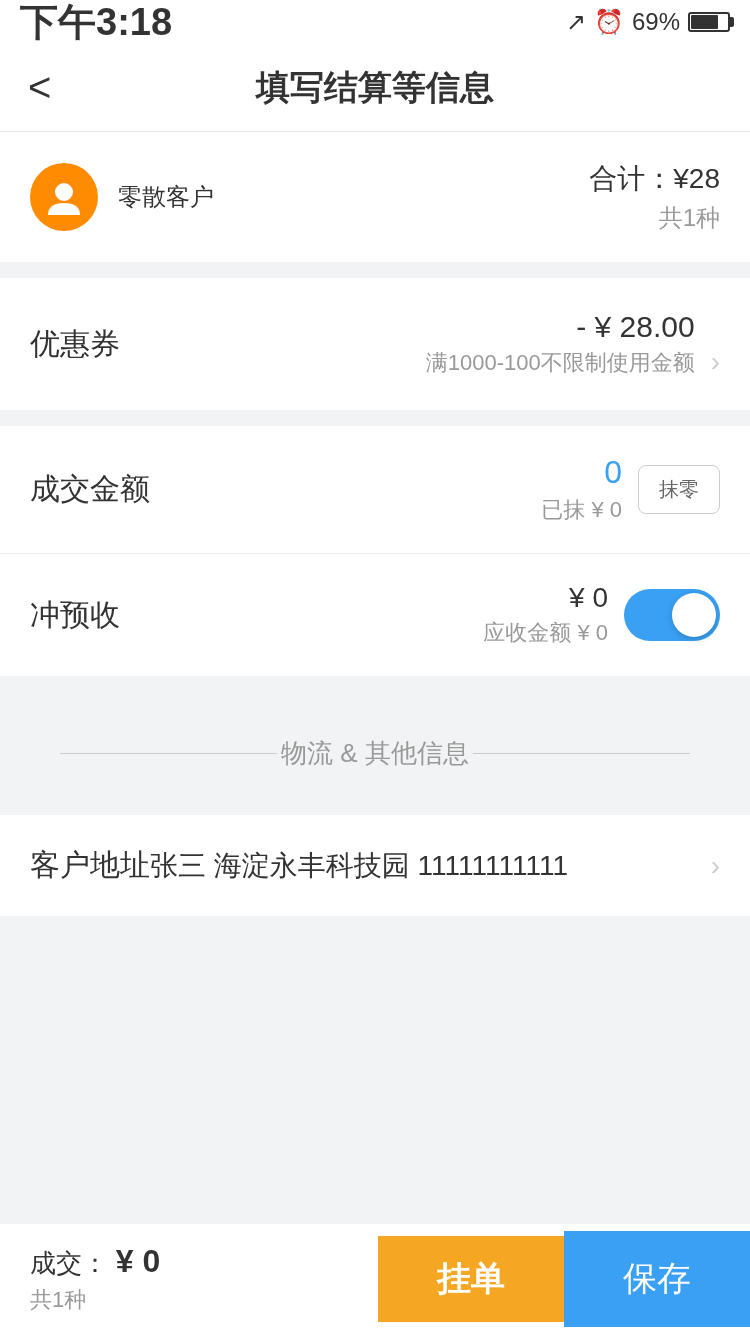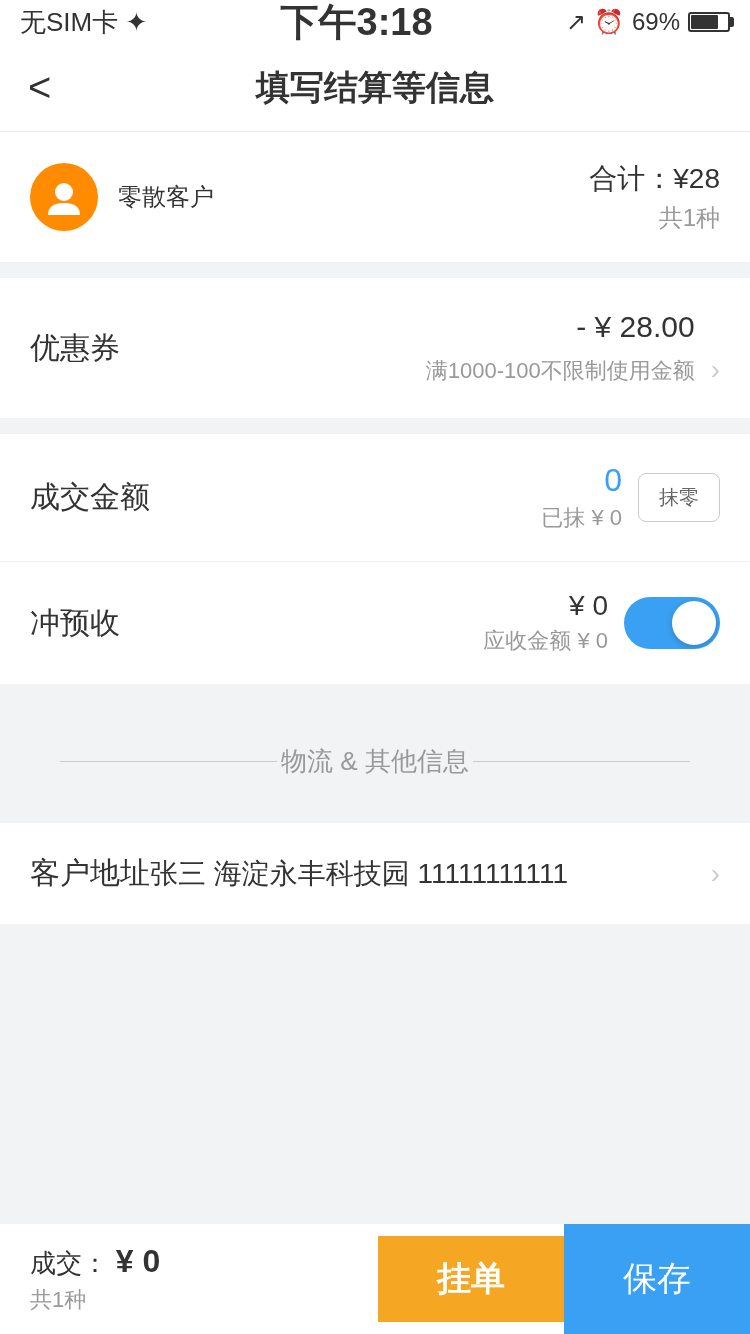--- a/index.html
+++ b/index.html
@@ -166,21 +166,21 @@
     .coupon-detail {
       text-align: right;
     }
     .coupon-discount {
       font-size: 30px;
       color: #333;
     }
     .coupon-desc {
       font-size: 22px;
       color: #999;
-      margin-top: 12px;
+      margin-top: 4px;
     }
     .chevron-right {
       color: #ccc;
       font-size: 28px;
     }
 
     
     .section-card {
       background: #fff;
       margin-bottom: 16px;
@@ -363,38 +363,35 @@
       display: flex;
       align-items: center;
       justify-content: center;
       font-size: 34px;
       color: #fff;
       font-weight: 700;
       cursor: pointer;
     }
     .btn-save {
       width: 186px;
-      height: 110px;
+      height: 96px;
       background: #3aa0f3;
       display: flex;
       align-items: center;
       justify-content: center;
       font-size: 34px;
       color: #fff;
       font-weight: 500;
       cursor: pointer;
     }
   </style>
 </head>
 <body>
 
 <div class="status-bar">
-  <div class="status-left">
-    <span>无SIM卡 ✦</span>
-  </div>
   <div class="status-center">下午3:18</div>
   <div class="status-right">
     <span>↗</span>
     <span>⏰</span>
     <span>69%</span>
     <span class="battery-icon">
       <span class="battery-fill"></span>
     </span>
   </div>
 </div>

